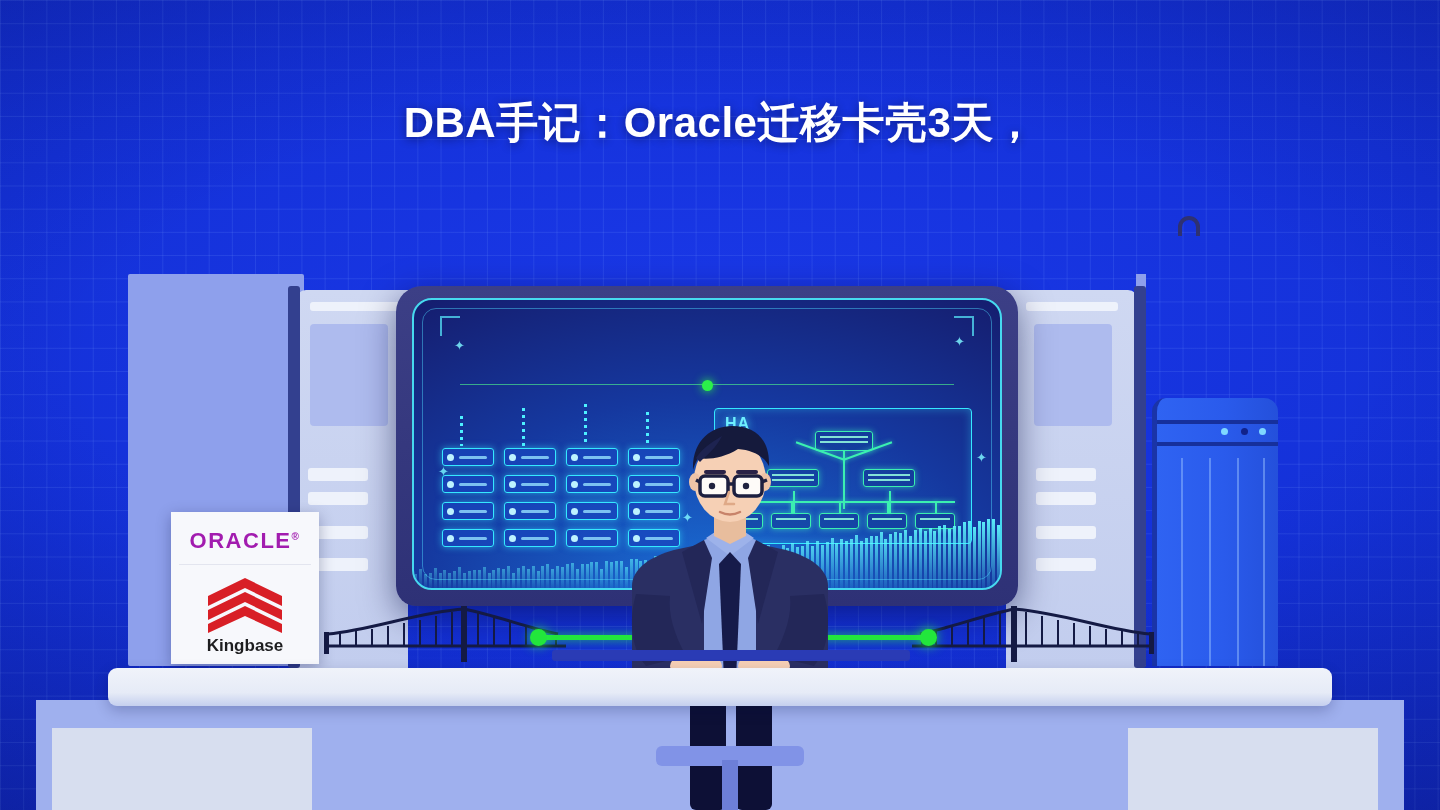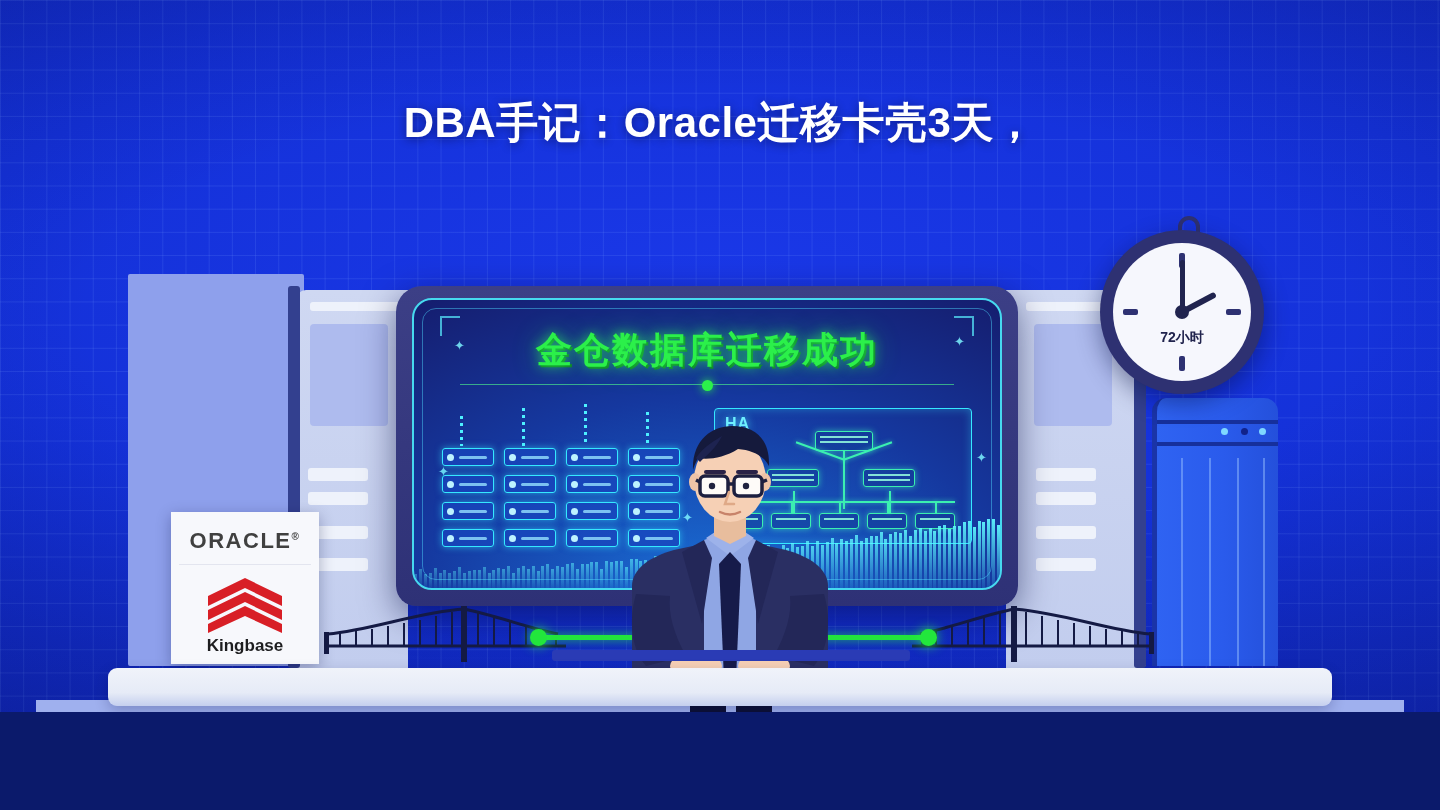--- a/index.html
+++ b/index.html
@@ -1,18 +1,18 @@
 <!DOCTYPE html>
 <html><head>
 <meta charset="utf-8">
 <style>
   html,body{margin:0;padding:0;background:#0b1a6b;}
   *{box-sizing:border-box;}
   #stage{
-    position:relative;width:1440px;height:712px;overflow:hidden;
+    position:relative;width:1440px;height:810px;overflow:hidden;
     font-family:"Liberation Sans","DejaVu Sans",sans-serif;
     background:#1430dd;
   }
   
   .bg-base{position:absolute;inset:0;
     background:
       radial-gradient(120% 90% at 50% 40%, #1a38e8 0%, #1431d8 45%, #0f25b6 100%);
   }
   .bg-grid{position:absolute;inset:0;
     background-image:
@@ -121,21 +121,21 @@
     background:linear-gradient(90deg,#2f63f2 0%,#2a5bec 55%,#2450db 100%);
     border-radius:14px 14px 0 0;border-left:5px solid #1a34a8;}
   .tower-band{position:absolute;left:0;right:0;top:22px;height:4px;background:#16309c;}
   .tower-band2{position:absolute;left:0;right:0;top:44px;height:4px;background:#16309c;}
   .tower-led{position:absolute;top:30px;width:7px;height:7px;border-radius:50%;}
   .tower-slot{position:absolute;top:60px;bottom:0;width:2px;background:rgba(160,200,255,.45);}
   
   .logo-card{position:absolute;left:171px;top:512px;width:148px;height:152px;background:#f7f8fc;
     box-shadow:0 4px 14px rgba(5,10,60,.30);}
   .logo-oracle{position:absolute;left:0;right:0;top:16px;text-align:center;
-    color:#404040;font-weight:700;font-size:22px;letter-spacing:1.5px;}
+    color:#a21caf;font-weight:700;font-size:22px;letter-spacing:1.5px;}
   .logo-oracle sup{font-size:10px;}
   .logo-div{position:absolute;left:8px;right:8px;top:52px;height:1px;background:#e3e5ef;}
   .kb-mark{position:absolute;left:50%;top:64px;width:86px;height:58px;margin-left:-43px;}
   .logo-kb-text{position:absolute;left:0;right:0;top:124px;text-align:center;color:#1d1d1f;
     font-weight:700;font-size:17px;}
   
   .bridge{position:absolute;top:606px;height:56px;}
   .bridge-L{left:322px;width:256px;}
   .bridge-R{left:900px;width:256px;}
   
@@ -206,21 +206,20 @@
     <div class="tower-slot" style="left:106px;"></div>
   </div>
 
   <div class="monitor-shell"></div>
   <div class="monitor-screen">
     <div class="screen-inner-border"></div>
 
     <div class="corner c-tl"></div>
     <div class="corner c-tr"></div>
 
-    <div class="green-title">金仓数据库迁移成功</div>
     <div class="title-rule"></div>
     <div class="title-dot"></div>
 
     <span class="spark" style="left:40px;top:38px;">✦</span>
     <span class="spark" style="left:540px;top:34px;">✦</span>
     <span class="spark" style="left:24px;top:164px;">✦</span>
     <span class="spark" style="left:292px;top:150px;">✦</span>
     <span class="spark" style="left:562px;top:150px;">✦</span>
     <span class="spark" style="left:268px;top:210px;">✦</span>
 
@@ -422,32 +421,20 @@
           <div class="wbar" style="left: 563.5px; height: 66.6742px; opacity: 0.93;"></div>
           <div class="wbar" style="left: 568.4px; height: 66.2797px; opacity: 0.93;"></div>
           <div class="wbar" style="left: 573.3px; height: 68.6169px; opacity: 0.94;"></div>
           <div class="wbar" style="left: 578.2px; height: 69.1994px; opacity: 0.94;"></div>
           <div class="wbar" style="left: 583.1px; height: 62.7583px; opacity: 0.95;"></div>
         </div>
     </div>
   </div>
 
   <div class="clock-hook"></div>
-  <div class="clock">
-    <div class="clock-face">
-      <div class="tick t-top"></div>
-      <div class="tick t-bot"></div>
-      <div class="tick t-left"></div>
-      <div class="tick t-right"></div>
-      <div class="hand h-min"></div>
-      <div class="hand h-hour"></div>
-      <div class="pivot"></div>
-      <div class="clock-text">72小时</div>
-    </div>
-  </div>
 
   <svg class="bridge bridge-L" viewBox="0 0 256 56">
     <g stroke="#141a44" stroke-width="3" fill="none">
       <path d="M6,28 C50,24 96,6 142,3"></path>
       <path d="M142,3 C176,10 206,22 236,28"></path>
       <path d="M6,40 L244,40"></path>
     </g>
     <rect x="139" y="0" width="6" height="56" fill="#141a44"></rect>
     <g stroke="#141a44" stroke-width="2">
       <line x1="18" y1="27" x2="18" y2="40"></line>

